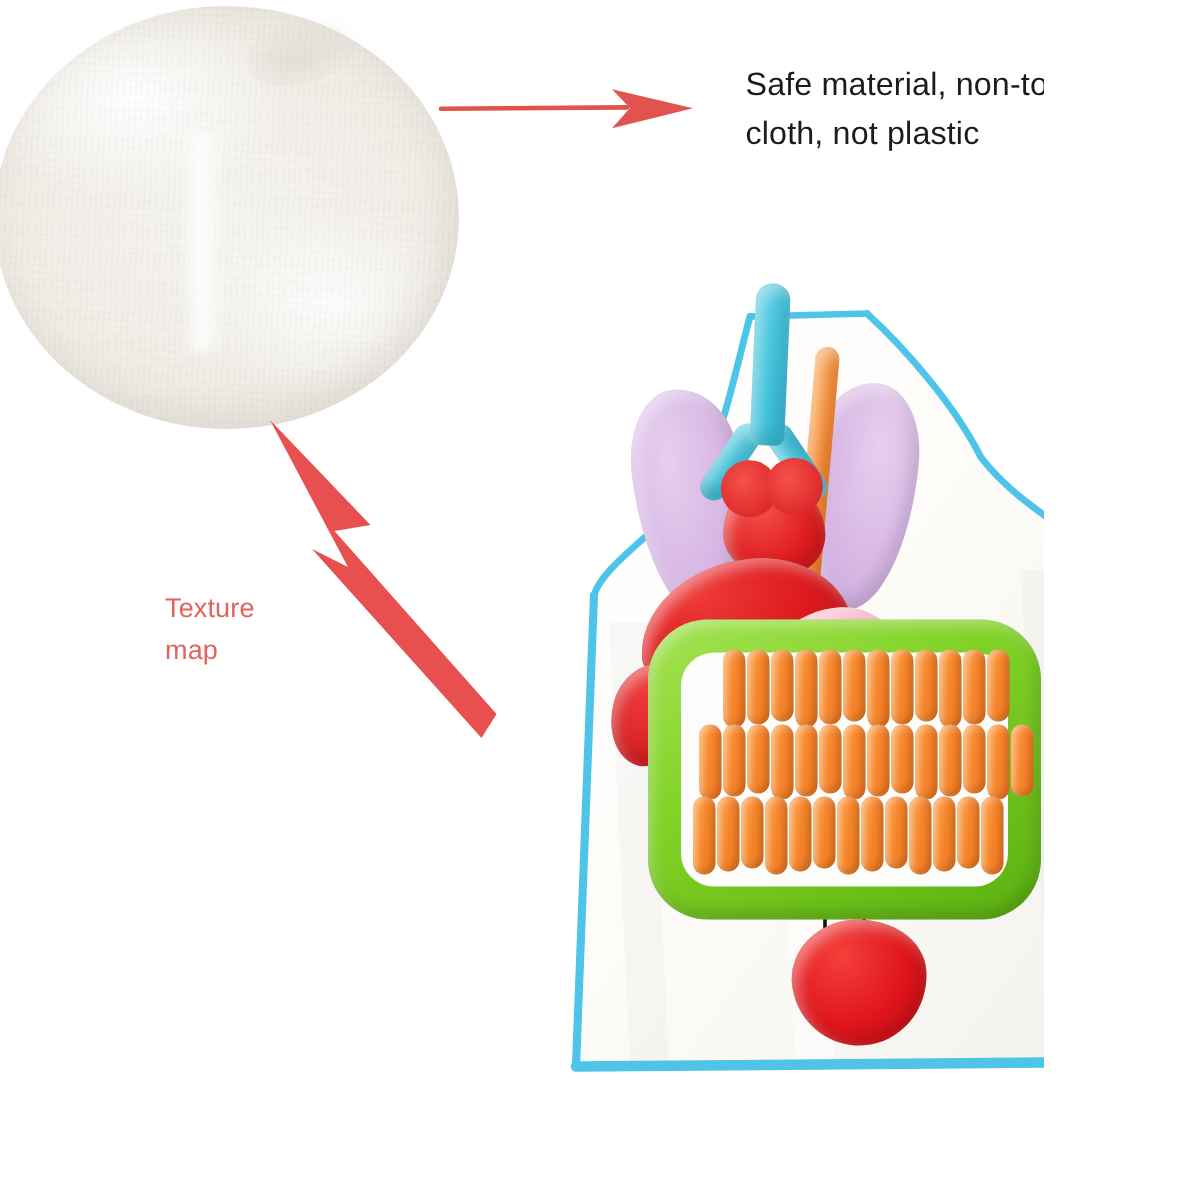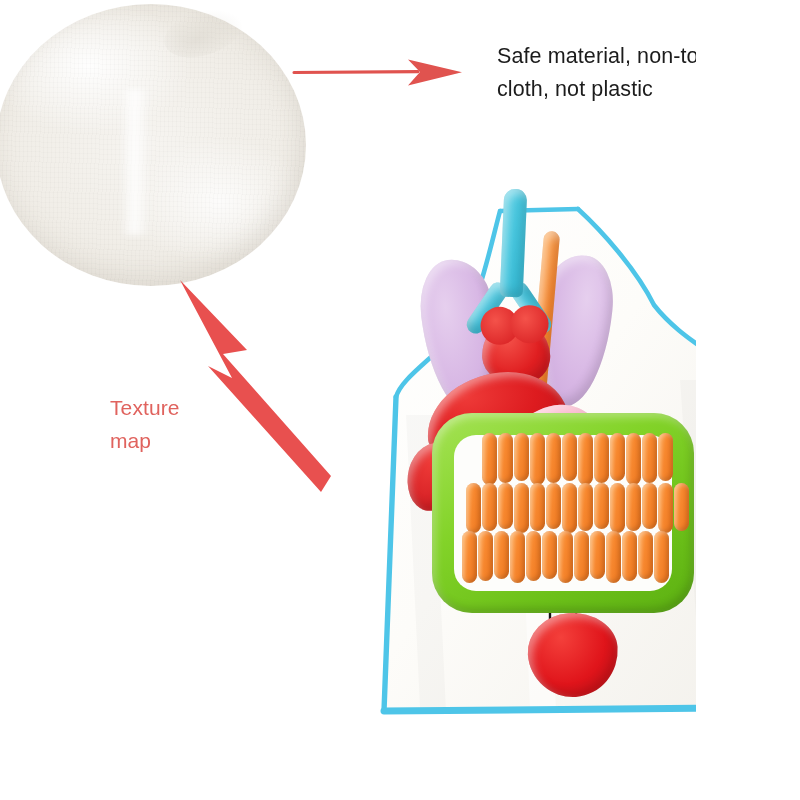--- a/index.html
+++ b/index.html
@@ -64,21 +64,21 @@
   #safe-material-text {
     left: 497px;
     top: 40px;
     font-size: 21.5px;
     color: #1c1c1c;
     letter-spacing: .1px;
   }
   #texture-map-text {
     left: 110px;
     top: 392px;
-    font-size: 21px;
+    font-size: 18px;
     color: #e0635e;
     letter-spacing: .1px;
   }
 
   
   .arrow-svg { position: absolute; overflow: visible; }
   #arrow-horizontal { left: 292px; top: 48px; }
   #arrow-diagonal   { left: 168px; top: 270px; }
 
   

